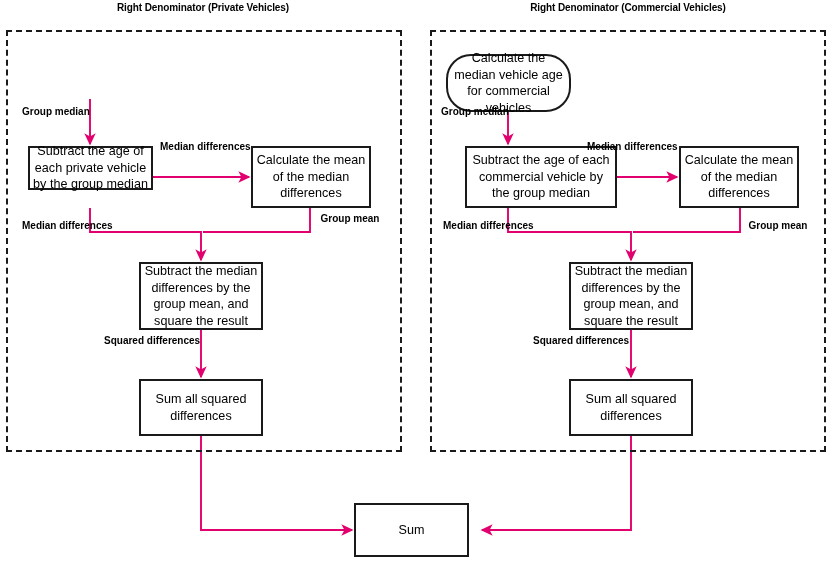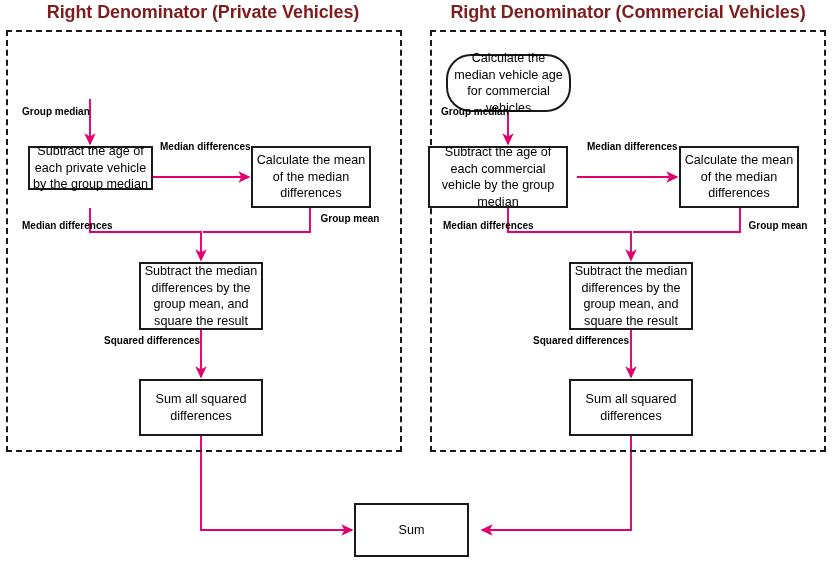--- a/index.html
+++ b/index.html
@@ -15,23 +15,23 @@
     position: relative;
     width: 832px;
     height: 562px;
     background: #ffffff;
     overflow: hidden;
   }
 
   
   .panel-title {
     position: absolute;
-    font-size: 18px;
+    font-size: 10px;
     font-weight: bold;
-    color: #7f1d1d;
+    color: #000000;
     text-align: center;
     letter-spacing: -0.1px;
     white-space: nowrap;
   }
 
   
   .dashed-panel {
     position: absolute;
     border: 2px dashed #1a1a1a;
     background: transparent;
@@ -148,21 +148,21 @@
   <div class="panel-title" style="left:430px; top:2px; width:396px;">Right Denominator (Commercial Vehicles)</div>
 
   <div class="dashed-panel" style="left:430px; top:30px; width:396px; height:422px;"></div>
 
   <div class="node" style="left:446px; top:54px; width:125px; height:58px;border-radius:25px;">
     <span>Calculate the median vehicle age for commercial vehicles</span>
   </div>
 
   <div class="edge-label left-al" style="left:441px; top:104px; width:90px;">Group median</div>
 
-  <div class="node" style="left:428px; top:146px; width:140px; height:62px;">
+  <div class="node" style="left:465px; top:146px; width:152px; height:62px;">
     <span>Subtract the age of each commercial vehicle by the group median</span>
   </div>
 
   <div class="edge-label" style="left:587px; top:139px; width:86px;">Median differences</div>
 
   <div class="node" style="left:679px; top:146px; width:120px; height:62px;">
     <span>Calculate the mean of the median differences</span>
   </div>
 
   <div class="edge-label left-al" style="left:443px; top:218px; width:100px;">Median differences</div>

